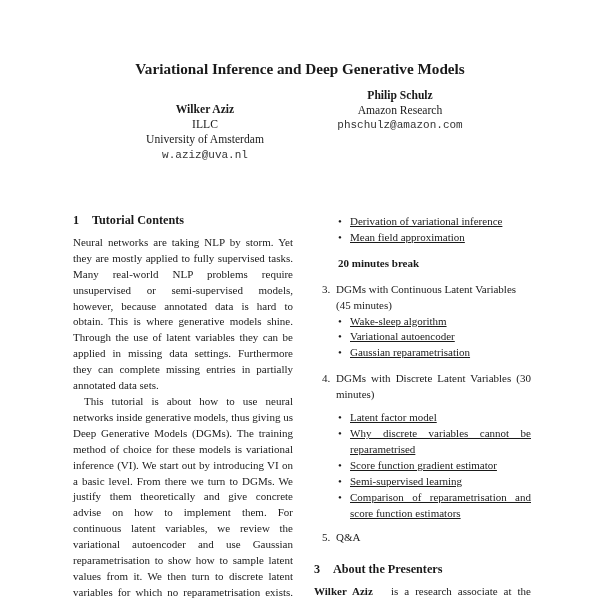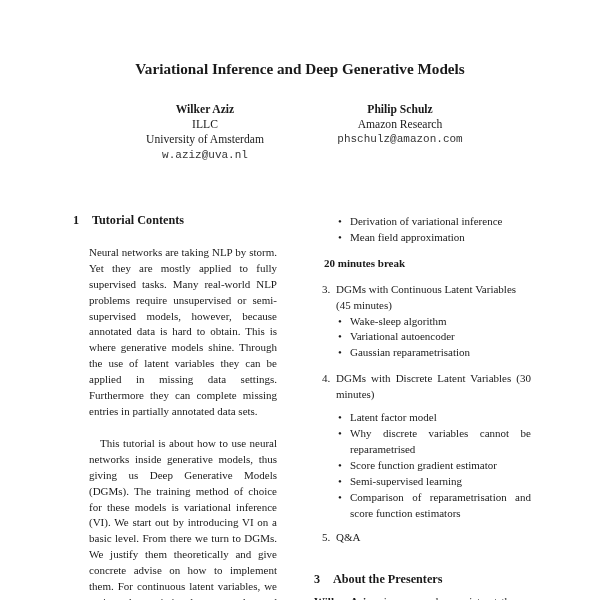--- a/index.html
+++ b/index.html
@@ -4,63 +4,63 @@
 <style>
   html, body { margin:0; padding:0; background:#ffffff; }
   body { width:600px; height:600px; overflow:hidden; position:relative;
          font-family:"Liberation Serif", "DejaVu Serif", serif; color:#1a1a1a; }
   .abs { position:absolute; }
   .title { left:0; width:600px; top:60px; text-align:center; font-weight:bold; font-size:15.2px; }
   .author { text-align:center; font-size:11.6px; line-height:15.2px; width:220px; }
   .author .name { font-weight:bold; }
   .author .mono { font-family:"Liberation Mono", "DejaVu Sans Mono", monospace; font-size:11px; color:#333; }
   .col { font-size:11px; line-height:15.9px; }
-  .col p { margin:16px; text-align:justify; }
+  .col p { margin:0; text-align:justify; }
   .col p.indent { text-indent:11px; }
   .sec { font-weight:bold; font-size:12.2px; }
   .sec .num { display:inline-block; width:19px; }
   ul { margin:0; padding:0; list-style:none; }
-  li.bullet { position:relative; padding-left:22px; text-align:justify; }
+  li.bullet { position:relative; padding-left:22px; text-align:justify;text-decoration:underline; }
   li.bullet::before { content:"\2022"; position:absolute; left:10px; top:0; }
   .numitem { position:relative; padding-left:18px; }
   .numitem .n { position:absolute; left:4px; }
   .bold { font-weight:bold; }
 </style>
 </head>
 <body>
 
 <div class="abs title">Variational Inference and Deep Generative Models</div>
 
 <div class="abs author" style="left:95px; top:102px;">
   <div class="name">Wilker Aziz</div>
   <div>ILLC</div>
   <div>University of Amsterdam</div>
   <div class="mono">w.aziz@uva.nl</div>
 </div>
 
-<div class="abs author" style="left:290px; top:102px;">
+<div class="abs author" style="left:290px; top:88px;">
   <div class="name">Philip Schulz</div>
   <div>Amazon Research</div>
   <div class="mono">phschulz@amazon.com</div>
 </div>
 
 <div class="abs col" style="left:73px; top:213px; width:220px;">
   <div class="sec" style="margin-bottom:6px;">
     <span class="num">1</span><span>Tutorial Contents</span>
   </div>
   <p>Neural networks are taking NLP by storm. Yet they are mostly applied to fully supervised tasks. Many real-world NLP problems require unsupervised or semi-supervised models, however, because annotated data is hard to obtain. This is where generative models shine. Through the use of latent variables they can be applied in missing data settings. Furthermore they can complete missing entries in partially annotated data sets.</p>
   <p class="indent">This tutorial is about how to use neural networks inside generative models, thus giving us Deep Generative Models (DGMs). The training method of choice for these models is variational inference (VI). We start out by introducing VI on a basic level. From there we turn to DGMs. We justify them theoretically and give concrete advise on how to implement them. For continuous latent variables, we review the variational autoencoder and use Gaussian reparametrisation to show how to sample latent values from it. We then turn to discrete latent variables for which no reparametrisation exists. Instead, we explain how to use the score-function or REINFORCE gradient estimator in those cases. We finish by explaining how to combine continuous and discrete variables in semi-supervised modelling problems.</p>
 </div>
 
 <div class="abs col" style="left:318px; top:214px; width:213px;">
   <ul style="margin-left:10px;">
     <li class="bullet">Derivation of variational inference</li>
     <li class="bullet">Mean field approximation</li>
   </ul>
-  <div class="bold" style="margin-top:10px; margin-left:6px;">20 minutes break</div>
+  <div class="bold" style="margin-top:10px; margin-left:20px;">20 minutes break</div>
 
   <div class="numitem" style="margin-top:10px;">
     <span class="n">3.</span>
     <div>DGMs with Continuous Latent Variables (45 minutes)</div>
   </div>
   <ul style="margin-left:10px;">
     <li class="bullet">Wake-sleep algorithm</li>
     <li class="bullet">Variational autoencoder</li>
     <li class="bullet">Gaussian reparametrisation</li>
   </ul>
@@ -75,17 +75,17 @@
     <li class="bullet">Score function gradient estimator</li>
     <li class="bullet">Semi-supervised learning</li>
     <li class="bullet">Comparison of reparametrisation and score function estimators</li>
   </ul>
 
   <div class="numitem" style="margin-top:9px;">
     <span class="n">5.</span>
     <div>Q&amp;A</div>
   </div>
 
-  <div class="sec" style="margin-top:26px; margin-left:-4px;">
+  <div class="sec" style="margin-top:16px; margin-left:-4px;">
     <span class="num">3</span><span>About the Presenters</span>
   </div>
   <p style="margin-top:6px; margin-left:-4px;"><span class="bold">Wilker Aziz</span>&nbsp;&nbsp; <span>is a research associate at the University of Amsterdam (UvA) working on natu-</span></p>
 </div>
 
 </body></html>

